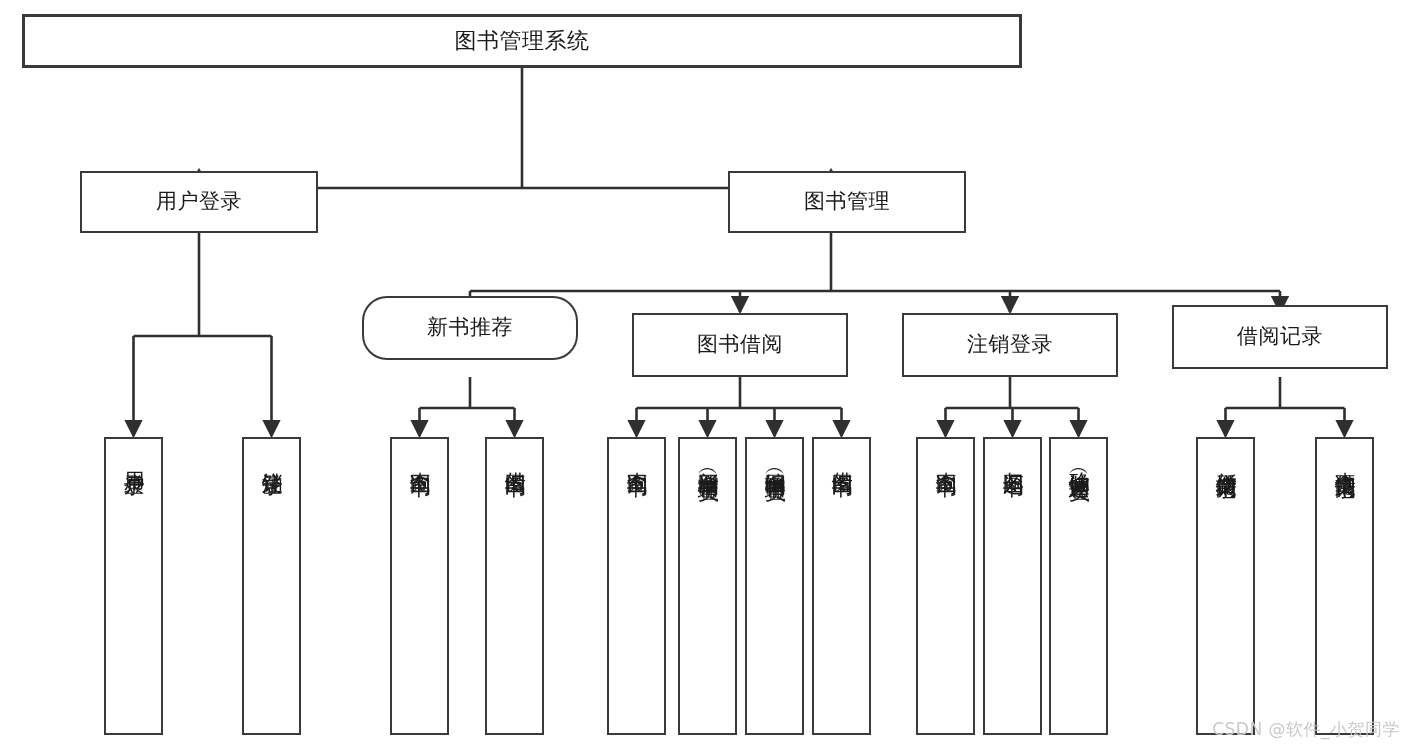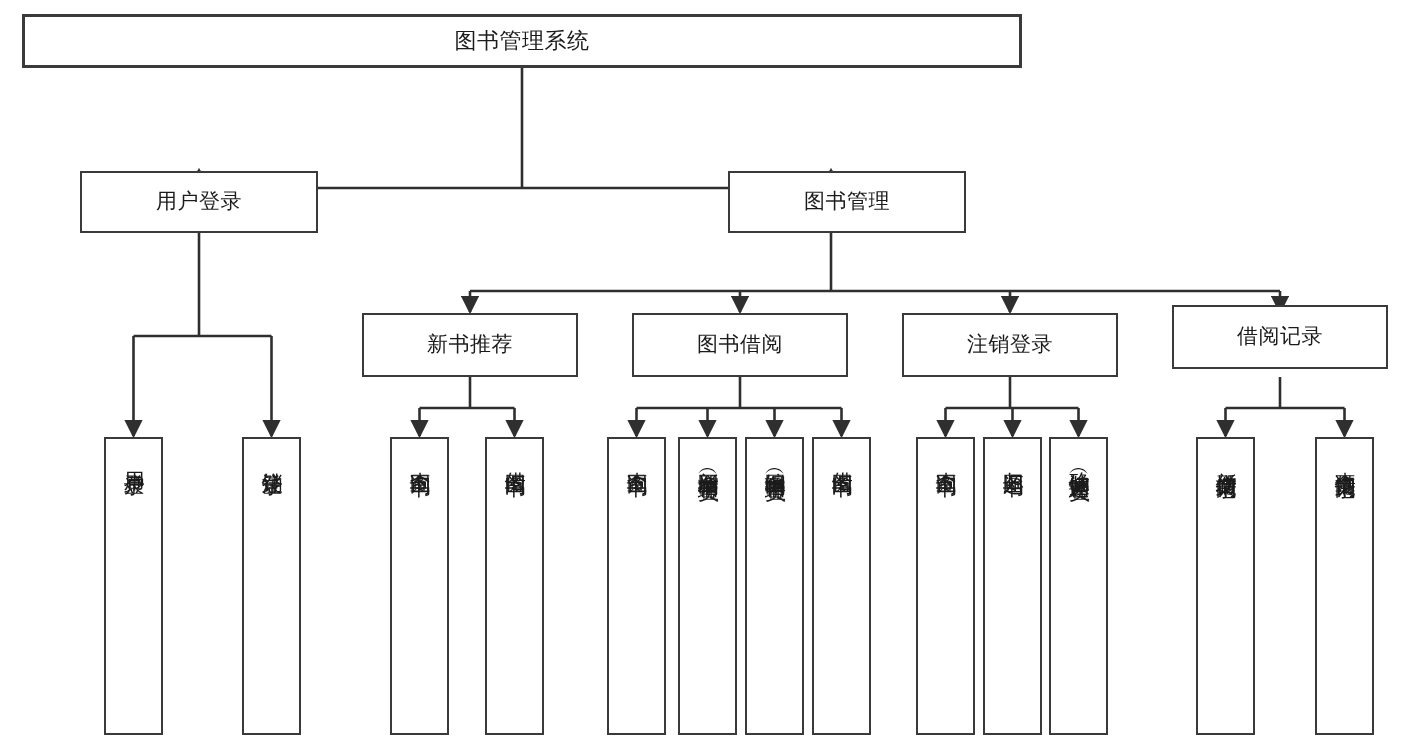--- a/index.html
+++ b/index.html
@@ -124,21 +124,21 @@
   <div id="nodes-layer">
       <div class="node-box root" style="left: 22px; top: 14px; width: 1000px; height: 54px;">
         <span class="node-label-h">图书管理系统</span>
       </div>
       <div class="node-box" style="left: 80px; top: 171px; width: 238px; height: 62px;">
         <span class="node-label-h">用户登录</span>
       </div>
       <div class="node-box" style="left: 712px; top: 171px; width: 238px; height: 62px; margin-left: 16px;">
         <span class="node-label-h">图书管理</span>
       </div>
-      <div class="node-box" style="left: 362px; top: 313px; width: 216px; height: 64px;">
+      <div class="node-box" style="left: 362px; top: 296px; width: 216px; height: 64px; border-radius: 25px;">
         <span class="node-label-h">新书推荐</span>
       </div>
       <div class="node-box" style="left: 632px; top: 313px; width: 216px; height: 64px; align-items: center;">
         <span class="node-label-h">图书借阅</span>
       </div>
       <div class="node-box" style="left: 902px; top: 313px; width: 216px; height: 64px;">
         <span class="node-label-h">注销登录</span>
       </div>
       <div class="node-box" style="left: 1172px; top: 305px; width: 216px; height: 64px;">
         <span class="node-label-h">借阅记录</span>
@@ -177,13 +177,14 @@
         <span class="node-label-v">确认归还（管理员）</span>
       </div>
       <div class="node-box leaf" style="left: 1196px; top: 437px; width: 59px; height: 298px;">
         <span class="node-label-v">新增借阅记录</span>
       </div>
       <div class="node-box leaf" style="left: 1315px; top: 437px; width: 59px; height: 298px;">
         <span class="node-label-v">查询借阅记录</span>
       </div>
     </div>
 
+  <div class="watermark">CSDN @软件_小贺同学</div>
 </div>
 
 </body></html>

